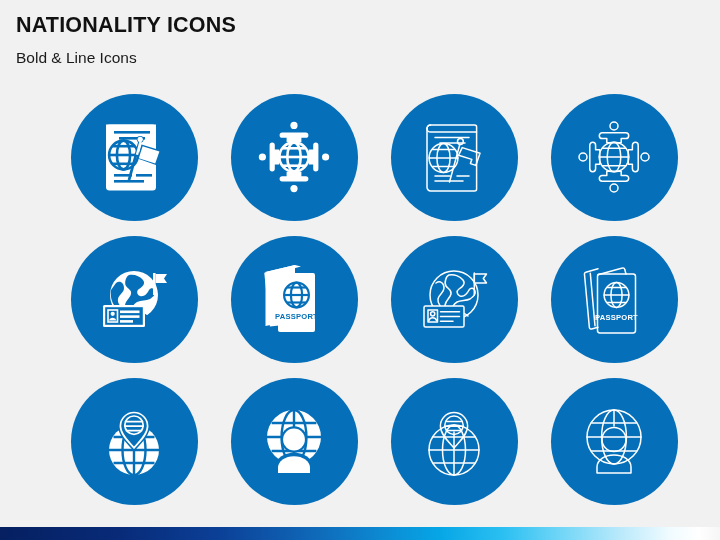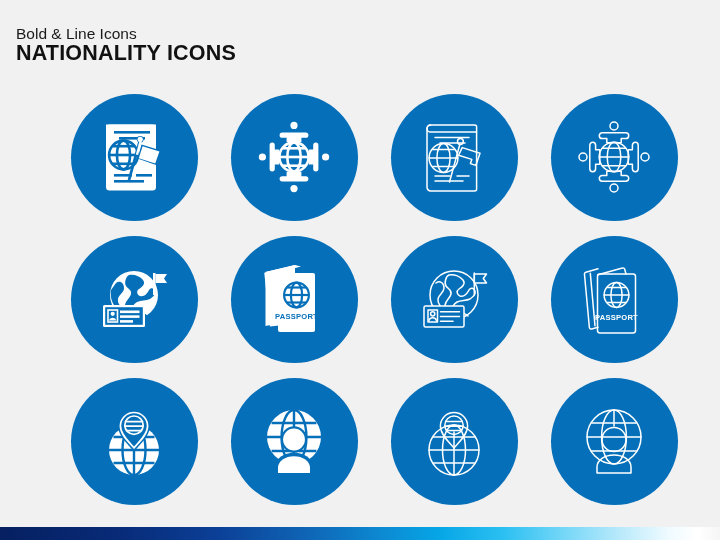--- a/index.html
+++ b/index.html
@@ -97,22 +97,22 @@
        #ffffff 97%,
        #f6f6f6 100%);
   }
 </style>
 </head>
 <body>
 
 <div id="slide">
 
   <div id="header">
+    <div id="page-title">NATIONALITY ICONS</div>
     <div id="page-subtitle">Bold &amp; Line Icons</div>
-    <div id="page-title">NATIONALITY ICONS</div>
   </div>
 
   <div id="icon-grid">
 
     <div class="icon-cell">
       <div class="icon-circle">
         <svg width="70" height="74" viewBox="0 0 70 74" aria-hidden="true">
           <defs>
             <mask id="m1">
               <rect x="0" y="0" width="70" height="74" fill="#fff"></rect>

